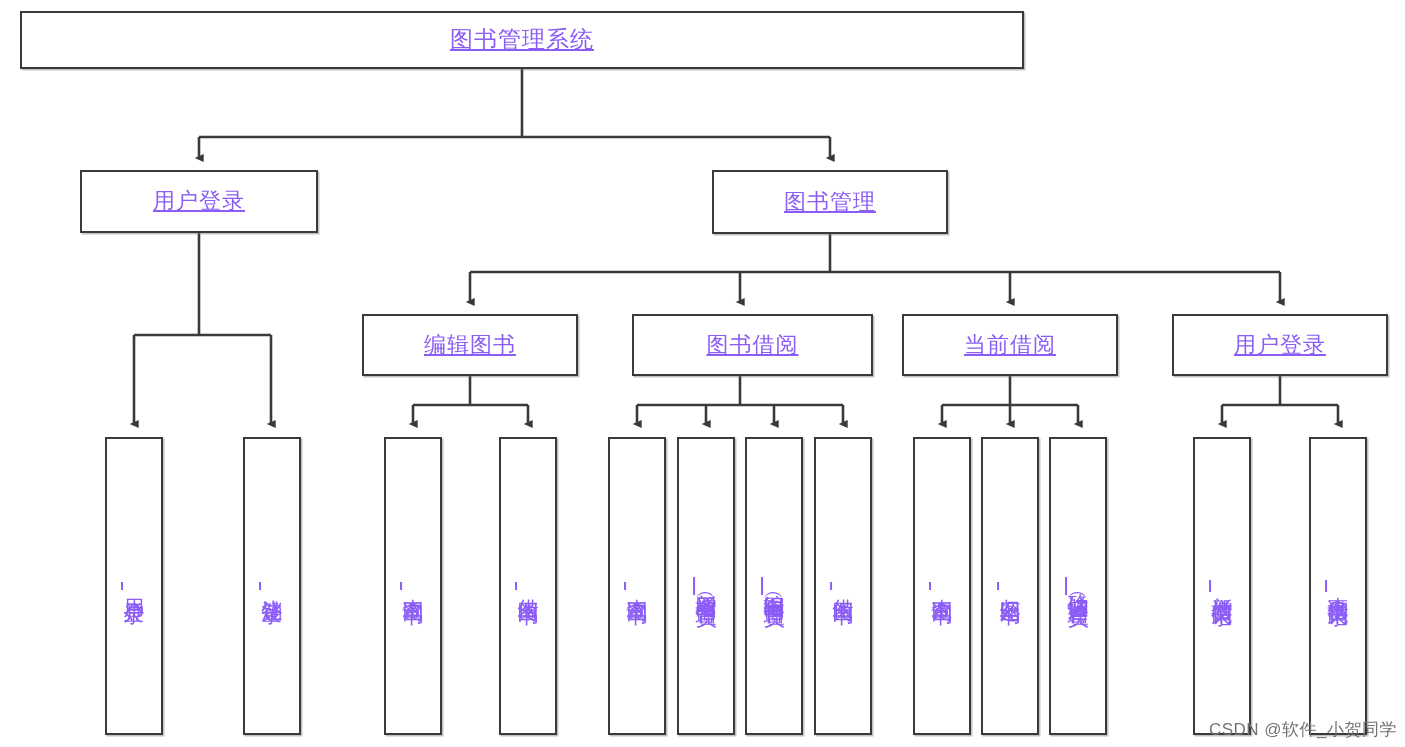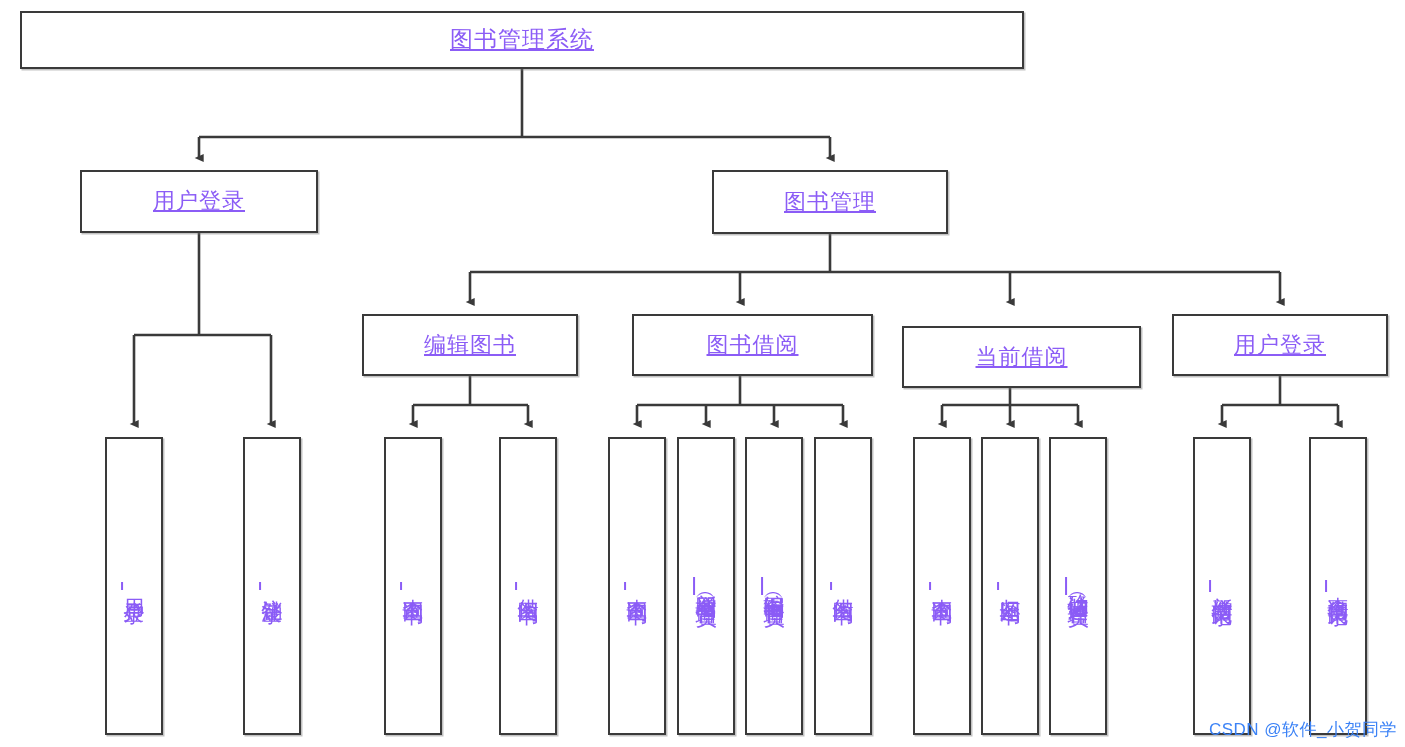--- a/index.html
+++ b/index.html
@@ -56,21 +56,21 @@
     writing-mode: vertical-rl;
     text-orientation: upright;
     white-space: nowrap;
     display: block;
   }
   .watermark {
     position: absolute;
     right: 8px;
     bottom: 6px;
     font-size: 17px;
-    color: #3b82f6;
+    color: #737373;
     letter-spacing: 0.5px;
     white-space: nowrap;
     font-family: "Liberation Sans", "DejaVu Sans", sans-serif;
   }
 </style>
 </head>
 <body>
 
 <div id="canvas">
 
@@ -124,21 +124,21 @@
     </g>
   </svg>
 
   <div class="node h title" style="left:20px; top:11px; width:1004px; height:58px;">图书管理系统</div>
 
   <div class="node h" style="left:80px; top:170px; width:238px; height:63px;">用户登录</div>
   <div class="node h" style="left:712px; top:170px; width:236px; height:64px;text-align:right;">图书管理</div>
 
   <div class="node h" style="left:362px; top:314px; width:216px; height:62px;">编辑图书</div>
   <div class="node h" style="left:632px; top:314px; width:241px; height:62px;">图书借阅</div>
-  <div class="node h" style="left:902px; top:314px; width:239px; height:62px;margin-top:12px;">当前借阅</div>
+  <div class="node h" style="left:902px; top:314px; width:216px; height:62px;">当前借阅</div>
   <div class="node h" style="left:1172px; top:314px; width:216px; height:62px;">用户登录</div>
 
   <div class="node leaf" style="left:105px; top:437px; width:58px; height:298px;">
     <span class="vtext">用户登录</span>
   </div>
   <div class="node leaf" style="left:243px; top:437px; width:58px; height:298px;">
     <span class="vtext">注销登录</span>
   </div>
 
   <div class="node leaf" style="left:384px; top:437px; width:58px; height:298px;">

